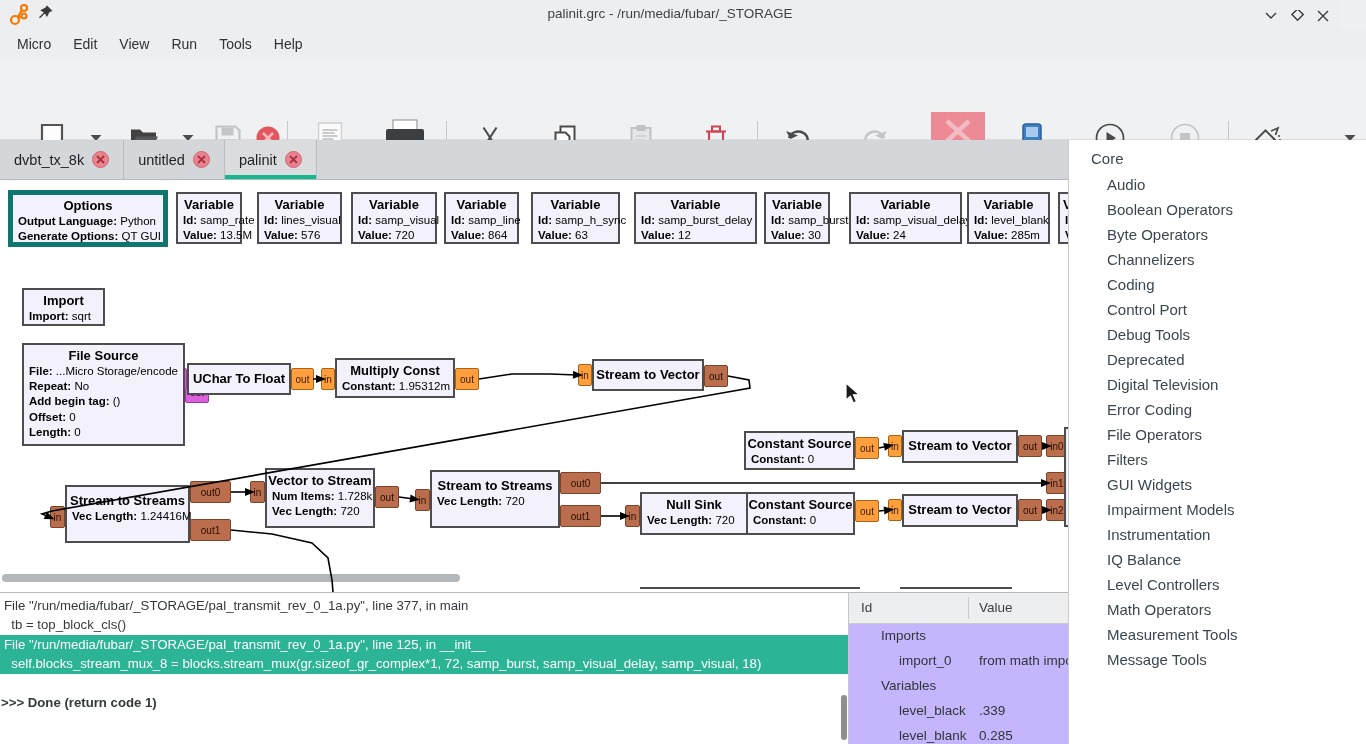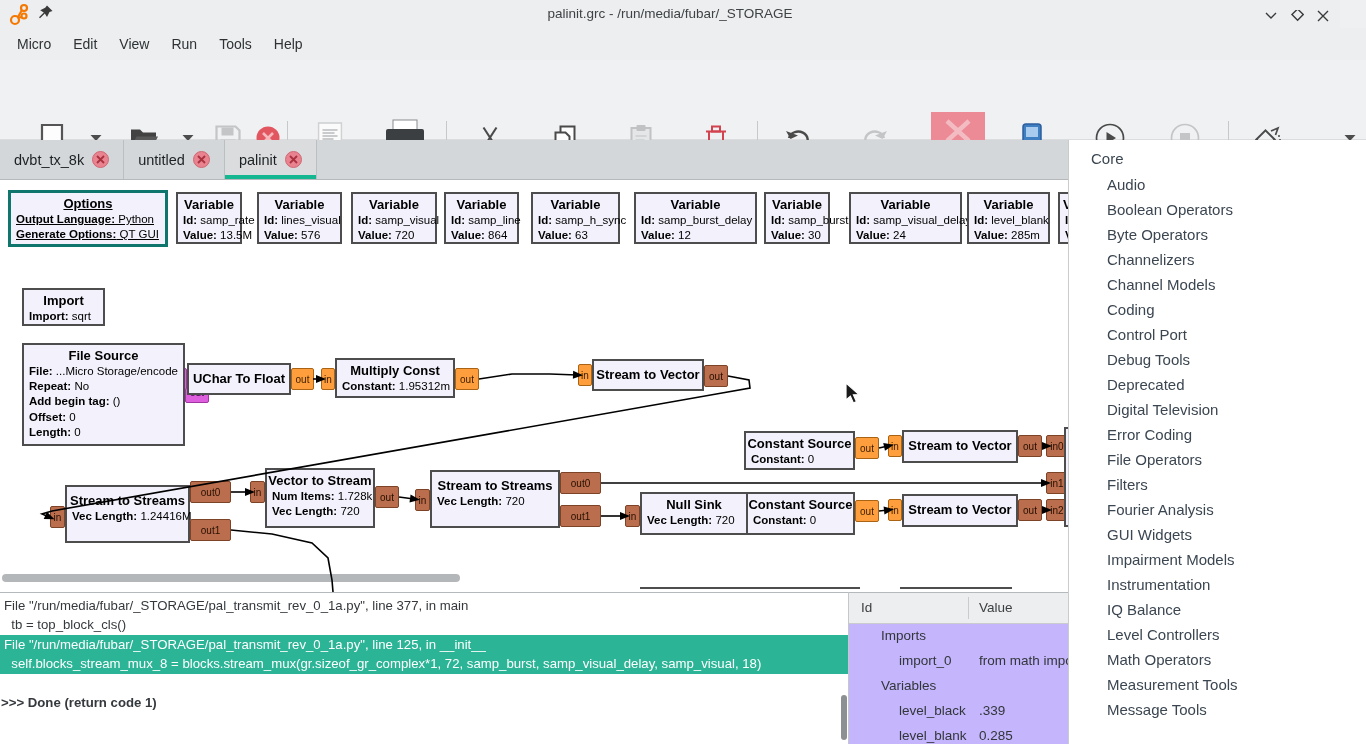--- a/index.html
+++ b/index.html
@@ -19,21 +19,21 @@
   
   #tabbar{position:absolute;left:0;top:140px;width:1068px;height:40px;background:#d4d7d9;border-bottom:1px solid #b6b9bb;box-sizing:border-box;display:flex;}
   .tab{position:relative;display:flex;align-items:center;gap:8px;padding:0 14px;font-size:14.5px;color:#1d2124;border-right:1px solid #bcbfc1;box-sizing:border-box;}
   .tab.active{background:#dadcde;}
   .tab.active:after{content:"";position:absolute;left:0;right:0;bottom:0;height:4px;background:#14b78f;}
   .tab .closer{width:17px;height:17px;border-radius:50%;background:#e8838f;border:1px solid #d06873;display:flex;align-items:center;justify-content:center;box-sizing:border-box;}
   .tab .closer svg{display:block;}
   
   #canvas{position:absolute;left:0;top:180px;width:1068px;height:412px;background:#ffffff;overflow:hidden;}
   .block{position:absolute;background:#f3f1fb;border:2px solid #4d4d4d;box-sizing:border-box;z-index:3;color:#000;}
-  .block.selected{border:3px solid #0f766e;text-decoration:underline;}
+  .block.selected{border:5px solid #0f766e;}
   .block .btitle{font-size:13px;font-weight:bold;text-align:center;padding-top:3px;line-height:15px;}
   .block.vcenter .btitle{padding-top:6px;}
   .block .bparams{padding:1px 5px 2px 5px;font-size:11.5px;line-height:15.2px;white-space:nowrap;}
   .block .pl{font-weight:bold;}
   .port{position:absolute;z-index:1;border:1px solid;border-radius:2px;font-size:10px;display:flex;align-items:center;justify-content:center;box-sizing:border-box;}
   .port.float{background:#ff9e3d;border-color:#a96312;color:#3c1e00;}
   .port.vector{background:#bb6e4d;border-color:#7d4327;color:#260f02;}
   .port.byte{background:#dd5fdd;border-color:#a335a3;color:#330433;}
   #wires{position:absolute;left:0;top:0;z-index:4;pointer-events:none;}
   #hscroll{position:absolute;left:2px;top:394px;width:458px;height:8px;border-radius:4px;background:#b4b7b9;z-index:1;}
@@ -541,30 +541,28 @@
     </div>
 </div>
 
 <div id="library">
   <div class="lroot">Core</div>
   <div id="libitems">
       <div class="litem">Audio</div>
       <div class="litem">Boolean Operators</div>
       <div class="litem">Byte Operators</div>
       <div class="litem">Channelizers</div>
-      <div class="litem">Channel Models</div>
       <div class="litem">Coding</div>
       <div class="litem">Control Port</div>
       <div class="litem">Debug Tools</div>
       <div class="litem">Deprecated</div>
       <div class="litem">Digital Television</div>
       <div class="litem">Error Coding</div>
       <div class="litem">File Operators</div>
       <div class="litem">Filters</div>
-      <div class="litem">Fourier Analysis</div>
       <div class="litem">GUI Widgets</div>
       <div class="litem">Impairment Models</div>
       <div class="litem">Instrumentation</div>
       <div class="litem">IQ Balance</div>
       <div class="litem">Level Controllers</div>
       <div class="litem">Math Operators</div>
       <div class="litem">Measurement Tools</div>
       <div class="litem">Message Tools</div>
     </div>
 </div>

